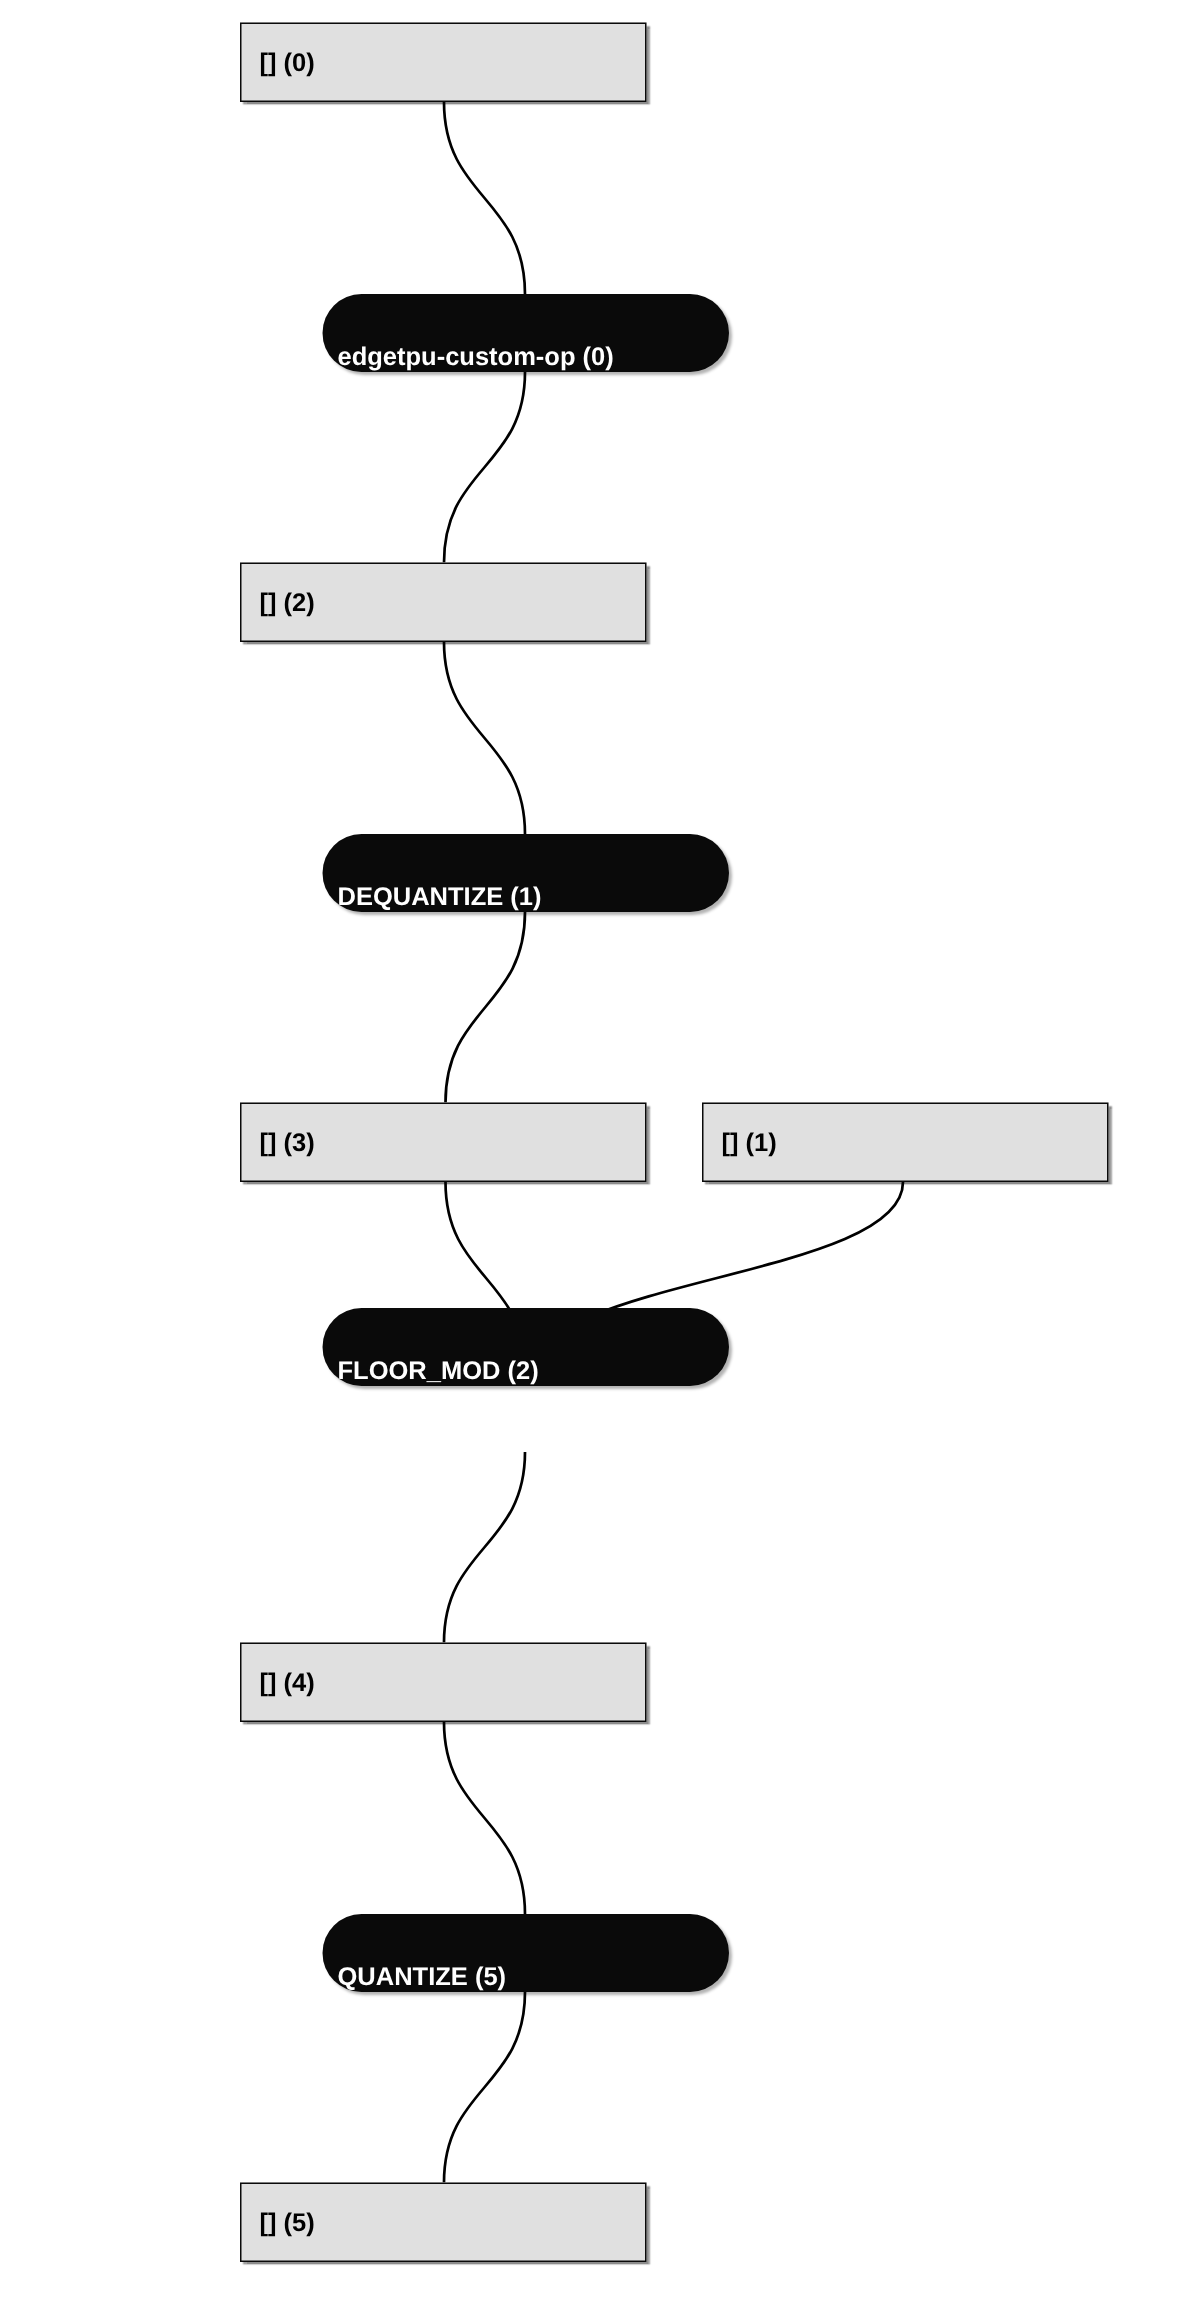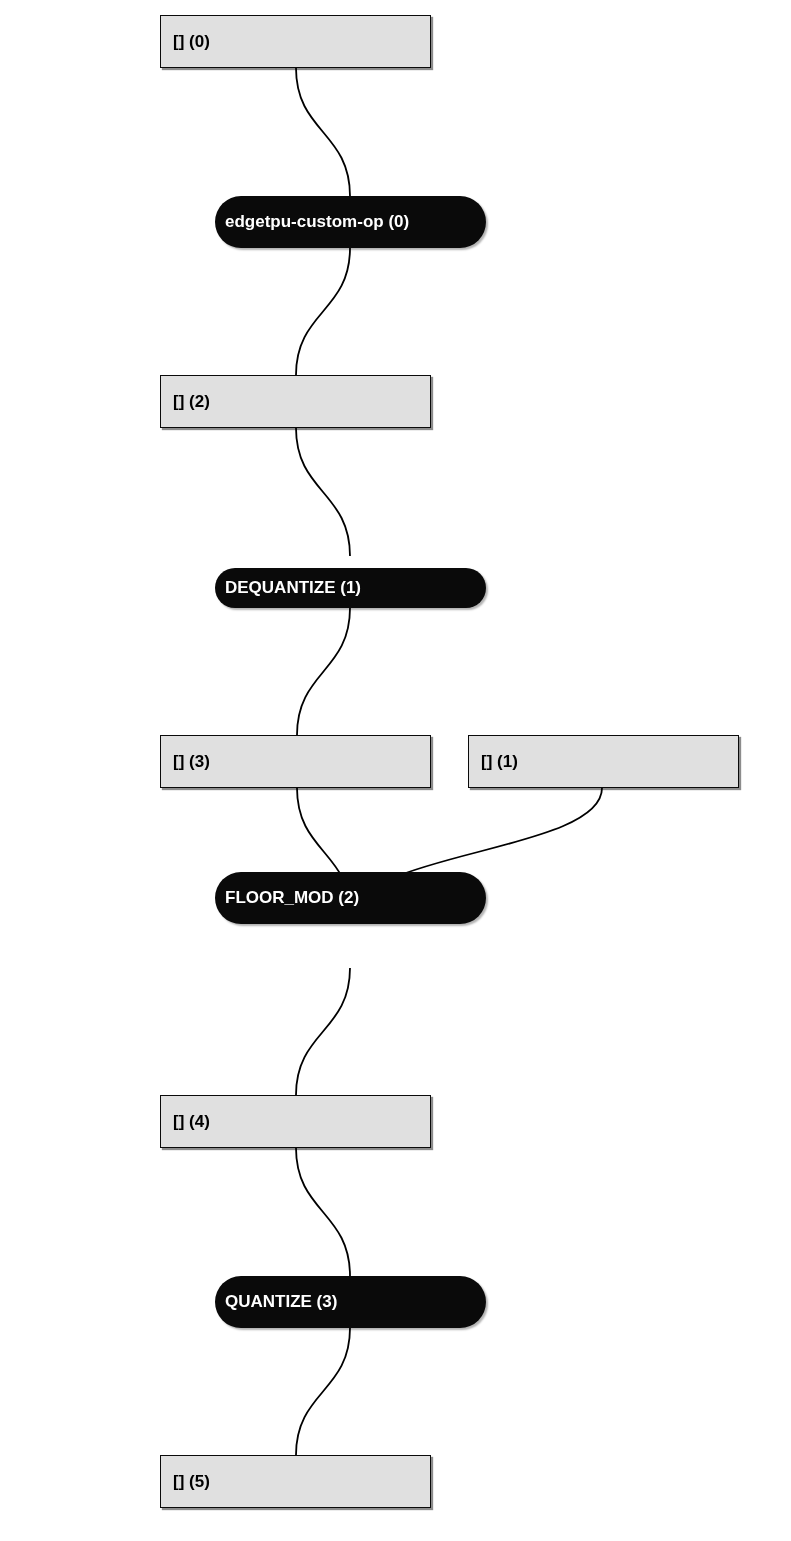--- a/index.html
+++ b/index.html
@@ -40,20 +40,21 @@
     color: var(--tensor-text, #000000);
     padding-left: 12px;
     box-shadow: 2px 2px 1px rgba(0,0,0,0.45);
   }
   .op-node {
     background: var(--op-fill, #0a0a0a);
     color: var(--op-text, #ffffff);
     border-radius: 26px;
     padding-left: 10px;
     box-shadow: 2px 2px 2px rgba(0,0,0,0.30);
+    align-items: flex-end;
   }
   .node-label {
     display: inline-block;
   }
 </style>
 </head>
 <body>
 
 <div id="graph-canvas" style="width: 791px; height: 1541px;">
   <svg id="edge-layer" width="791" height="1541" viewBox="0 0 791 1541">
@@ -70,35 +71,35 @@
   <div id="node-layer">
       <div class="node tensor-node" style="left: 160px; top: 15px; width: 271px; height: 53px;">
         <span class="node-label">[] (0)</span>
       </div>
       <div class="node op-node" style="left: 215px; top: 196px; width: 271px; height: 52px;">
         <span class="node-label">edgetpu-custom-op (0)</span>
       </div>
       <div class="node tensor-node" style="left: 160px; top: 375px; width: 271px; height: 53px;">
         <span class="node-label">[] (2)</span>
       </div>
-      <div class="node op-node" style="left: 215px; top: 556px; width: 271px; height: 40px; margin-top: 12px;">
+      <div class="node op-node" style="left: 215px; top: 556px; width: 271px; height: 52px;">
         <span class="node-label">DEQUANTIZE (1)</span>
       </div>
       <div class="node tensor-node" style="left: 160px; top: 735px; width: 271px; height: 53px;">
         <span class="node-label">[] (3)</span>
       </div>
       <div class="node tensor-node" style="left: 468px; top: 735px; width: 271px; height: 53px;">
         <span class="node-label">[] (1)</span>
       </div>
       <div class="node op-node" style="left: 215px; top: 872px; width: 271px; height: 52px;">
         <span class="node-label">FLOOR_MOD (2)</span>
       </div>
       <div class="node tensor-node" style="left: 160px; top: 1095px; width: 271px; height: 53px;">
         <span class="node-label">[] (4)</span>
       </div>
       <div class="node op-node" style="left: 215px; top: 1276px; width: 271px; height: 52px;">
-        <span class="node-label">QUANTIZE (3)</span>
+        <span class="node-label">QUANTIZE (5)</span>
       </div>
       <div class="node tensor-node" style="left: 160px; top: 1455px; width: 271px; height: 53px;">
         <span class="node-label">[] (5)</span>
       </div>
     </div>
 </div>
 
 </body></html>

